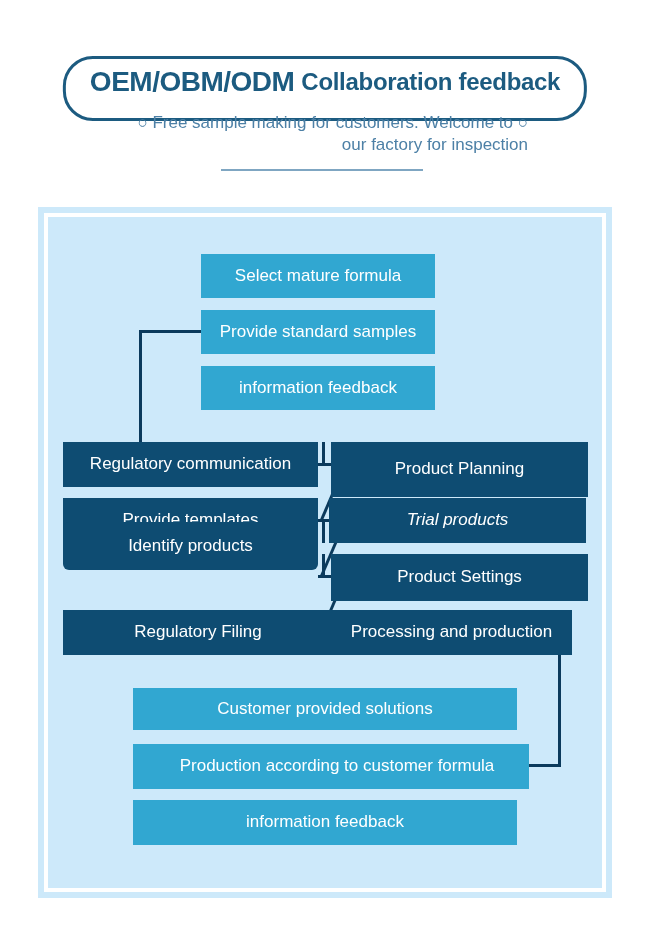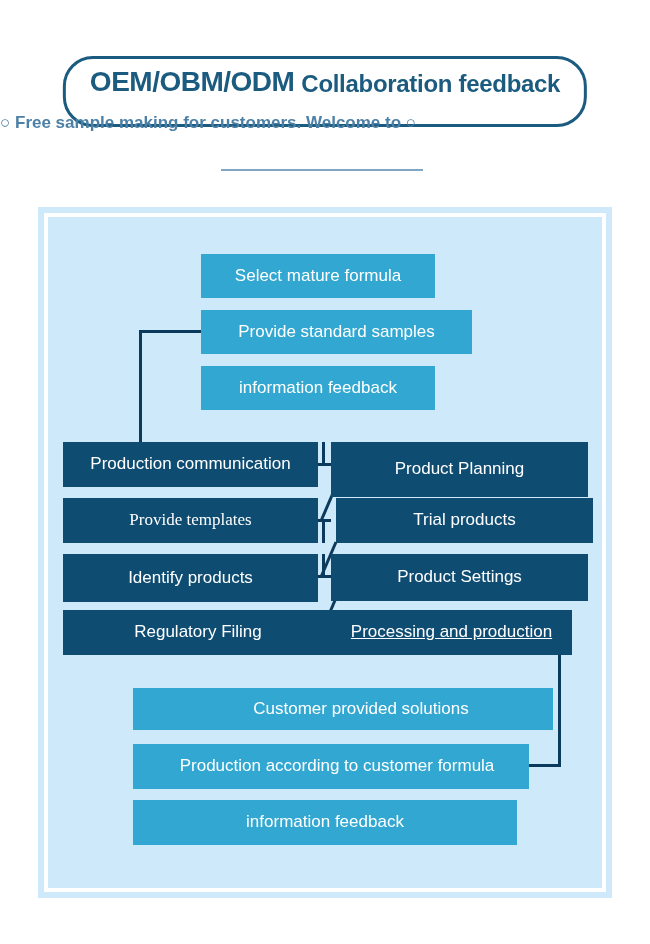--- a/index.html
+++ b/index.html
@@ -6,33 +6,33 @@
   body{
     width:650px;height:944px;position:relative;overflow:hidden;
     background:#ffffff;
     font-family:"Liberation Sans", sans-serif;
   }
 
   
   .pill{
     position:absolute;top:56px;left:50%;transform:translateX(-50%);
     border:3px solid var(--title-blue);border-radius:30px;
-    padding:7px 24px 26px 24px;white-space:nowrap;
-    display:flex;align-items:flex-end;background:#fff;
+    padding:7px 24px 20px 24px;white-space:nowrap;
+    display:flex;align-items:center;background:#fff;
   }
   .pill .brand{
     font-size:28px;font-weight:bold;letter-spacing:-0.5px;color:var(--title-blue);
   }
   .pill .rest{
     font-size:24px;font-weight:600;letter-spacing:-0.3px;color:var(--title-blue);
     margin-left:7px;
   }
   .subtitle{
-    position:absolute;top:112px;left:0;width:528px;text-align:left;
-    font-size:17px;line-height:1.32;color:var(--subtitle-blue);font-weight:bold;
+    position:absolute;top:112px;left:0;width:528px;text-align:right;
+    font-size:17px;line-height:1.32;color:var(--subtitle-blue);
   }
   .underline{
     position:absolute;left:221px;top:169px;width:202px;height:2px;
     background:var(--underline-blue);
   }
 
   
   .panel{
     position:absolute;left:38px;top:207px;width:574px;height:691px;
     background:var(--panel-bg);
@@ -59,20 +59,21 @@
 <body>
 
 <div class="page">
 
   <div class="pill">
     <span class="brand">OEM/OBM/ODM</span>
     <span class="rest">Collaboration feedback</span>
   </div>
   <div class="subtitle">
     <div>○ Free sample making for customers. Welcome to ○</div>
+    <div>our factory for inspection</div>
   </div>
   <div class="underline"></div>
 
   <div class="panel">
     <div class="panel-border"></div>
   </div>
 
   <div class="line" style="left:139px;top:330px;width:62px;height:3px;"></div>
   <div class="line" style="left:139px;top:330px;width:3px;height:112px;"></div>
 
@@ -89,30 +90,30 @@
   <div class="line" style="left:558px;top:655px;width:3px;height:112px;"></div>
   <div class="line" style="left:517px;top:764px;width:44px;height:3px;"></div>
 
   <svg class="diag">
     <line x1="336" y1="486" x2="321" y2="521"></line>
     <line x1="336" y1="542" x2="321" y2="577"></line>
     <line x1="336" y1="598" x2="321" y2="633"></line>
   </svg>
 
   <div class="node cyan" style="left:201px;top:254px;width:234px;height:44px;">Select mature formula</div>
-  <div class="node cyan" style="left:201px;top:310px;width:271px;height:44px;">Provide standard samples</div>
+  <div class="node cyan" style="left:201px;top:310px;width:234px;height:44px;">Provide standard samples</div>
   <div class="node cyan" style="left:201px;top:366px;width:234px;height:44px;">information feedback</div>
 
-  <div class="node dark" style="left:63px;top:442px;width:255px;height:45px;">Production communication</div>
-  <div class="node dark" style="left:63px;top:498px;width:255px;height:45px;font-family:Liberation Serif, serif;">Provide templates</div>
-  <div class="node dark" style="left:63px;top:554px;width:255px;height:48px;">Identify products</div>
+  <div class="node dark" style="left:63px;top:442px;width:255px;height:45px;">Regulatory communication</div>
+  <div class="node dark" style="left:63px;top:498px;width:255px;height:45px;">Provide templates</div>
+  <div class="node dark" style="left:63px;top:522px;width:255px;height:48px;border-radius:6px;">Identify products</div>
   <div class="node dark" style="left:63px;top:610px;width:270px;height:45px;">Regulatory Filing</div>
 
   <div class="node dark" style="left:331px;top:442px;width:257px;height:55px;">Product Planning</div>
-  <div class="node dark" style="left:336px;top:498px;width:257px;height:45px;">Trial products</div>
+  <div class="node dark" style="left:329px;top:498px;width:257px;height:45px;font-style:italic;">Trial products</div>
   <div class="node dark" style="left:331px;top:554px;width:257px;height:47px;">Product Settings</div>
-  <div class="node dark" style="left:331px;top:610px;width:241px;height:45px;text-decoration:underline;">Processing and production</div>
+  <div class="node dark" style="left:331px;top:610px;width:241px;height:45px;">Processing and production</div>
 
-  <div class="node cyan" style="left:133px;top:688px;width:384px;height:42px;padding-left:36px;">Customer provided solutions</div>
+  <div class="node cyan" style="left:133px;top:688px;width:384px;height:42px;">Customer provided solutions</div>
   <div class="node cyan" style="left:133px;top:744px;width:384px;height:45px;padding-left:12px;">Production according to customer formula</div>
   <div class="node cyan" style="left:133px;top:800px;width:384px;height:45px;">information feedback</div>
 
 </div>
 
 </body></html>

